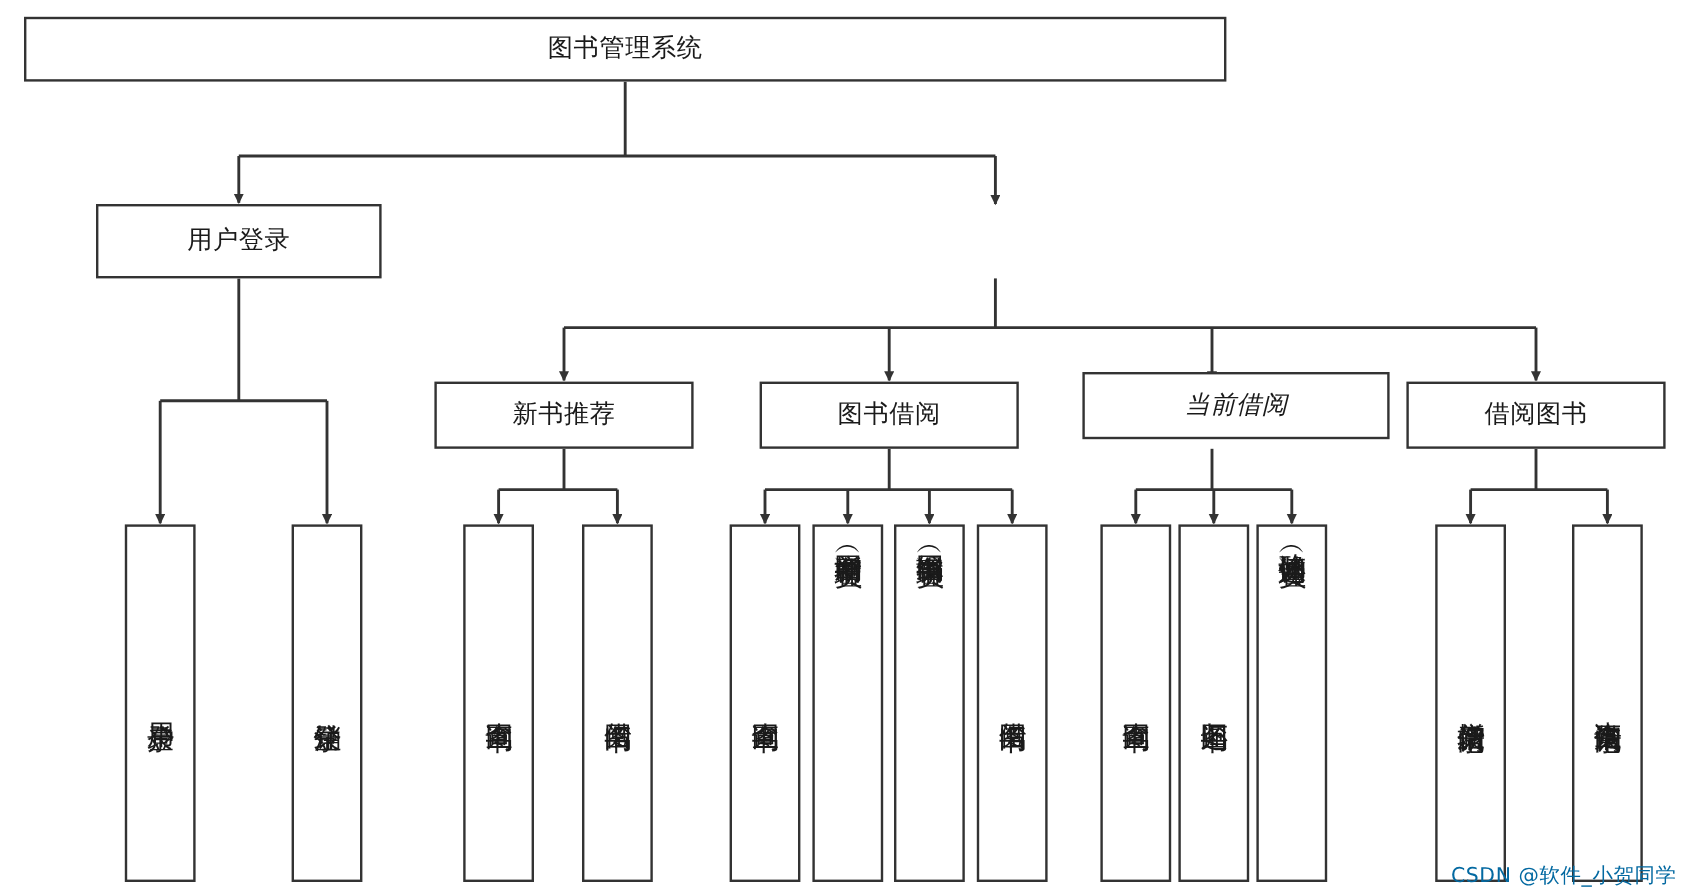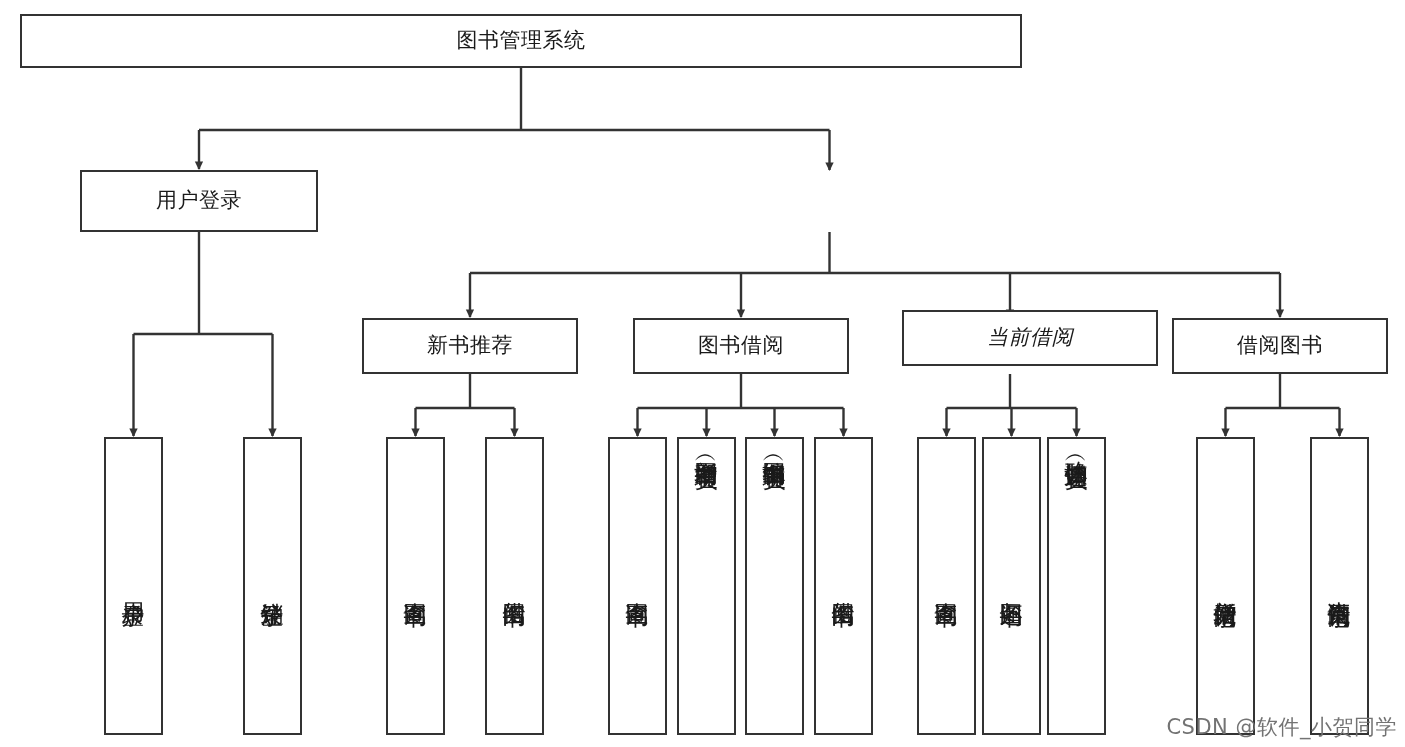--- a/index.html
+++ b/index.html
@@ -59,22 +59,22 @@
     justify-content: center;
   }
   .node.leaf.top-aligned {
     align-items: flex-start;
     padding-top: 4px;
   }
   #watermark {
     position: absolute;
     right: 8px;
     bottom: 6px;
-    font-size: 21px;
-    color: #737373;
+    font-size: 17px;
+    color: #0369a1;
     letter-spacing: 0.5px;
     white-space: nowrap;
   }
 </style>
 </head>
 <body>
 
 <div id="diagram-root">
 
   <svg class="connectors" id="connector-layer" viewBox="0 0 1405 747" xmlns="http://www.w3.org/2000/svg" aria-hidden="true">

